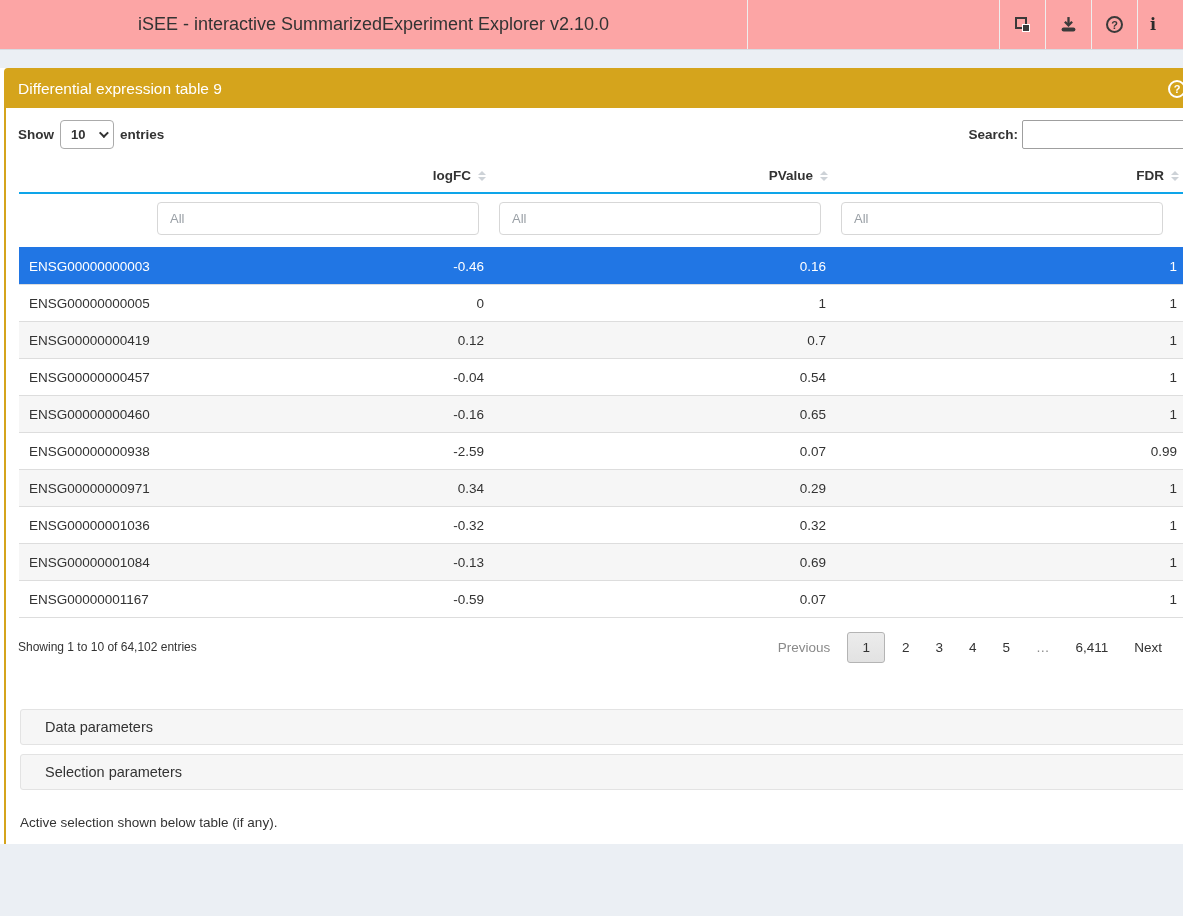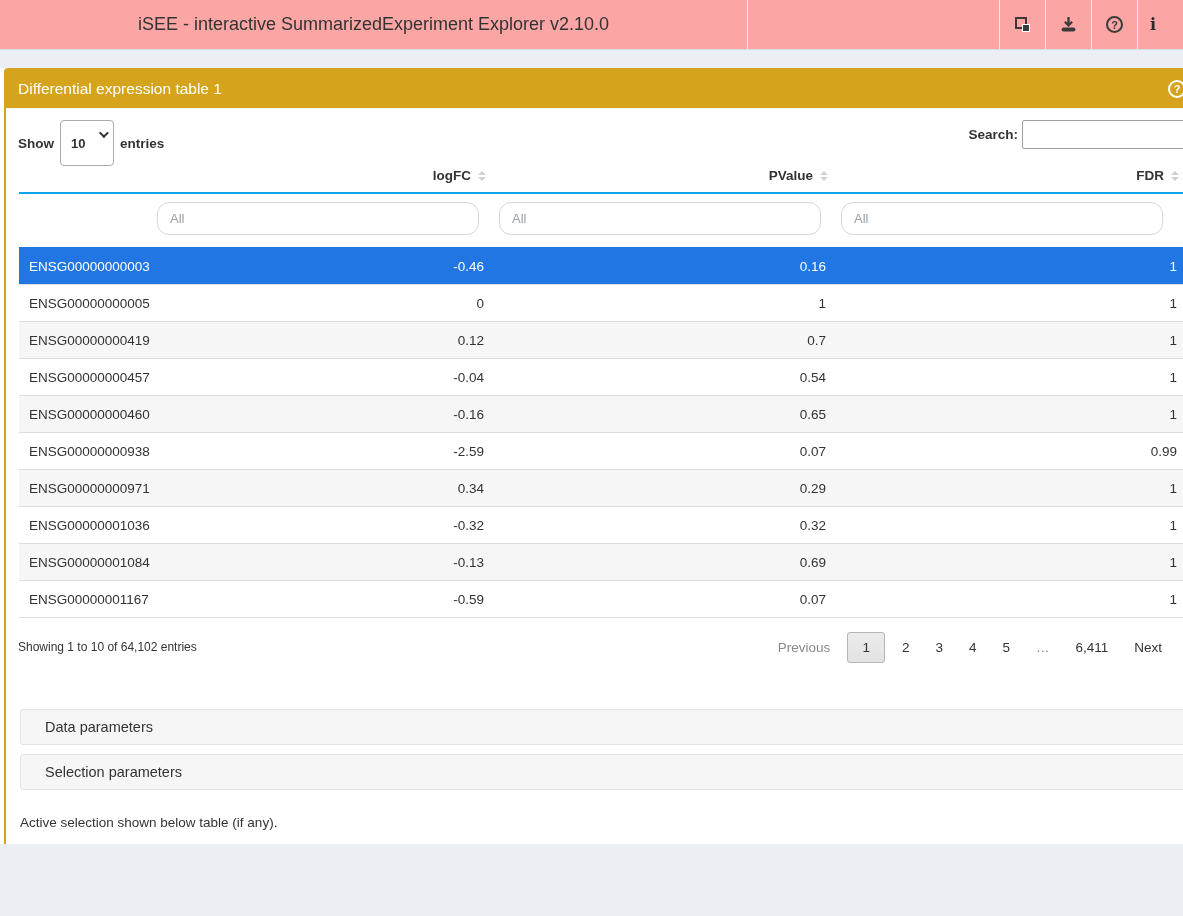--- a/index.html
+++ b/index.html
@@ -37,41 +37,41 @@
     display:flex;align-items:center;padding:0 12px;position:relative;}
   .panel-help{position:absolute;right:2px;top:10px;display:inline-flex;width:18px;height:18px;
     border:2px solid #fff;border-radius:50%;align-items:center;justify-content:center;
     font-size:11px;font-weight:700;color:#fff;cursor:pointer;}
   .panel-body{padding:12px 0 14px 10px;position:relative;}
 
   
   .dt-controls{position:relative;height:30px;margin:0 0 10px 2px;font-size:13.5px;}
   .dt-length{display:flex;align-items:center;gap:6px;font-weight:600;color:#333;}
   .select-wrap{position:relative;}
-  .length-select{width:54px;height:46px;border:1px solid #ababab;border-radius:4px;
+  .length-select{width:54px;height:29px;border:1px solid #ababab;border-radius:4px;
     padding:0 6px 0 10px;font-size:13px;font-weight:600;color:#333;background:#fff;
     -webkit-appearance:none;appearance:none;font-family:inherit;}
   .select-chev{position:absolute;right:8px;top:11px;width:7px;height:7px;border-right:2px solid #333;
     border-bottom:2px solid #333;transform:rotate(45deg) translateY(-2px);pointer-events:none;}
   .dt-search{position:absolute;right:0;top:0;display:flex;align-items:center;gap:4px;font-weight:600;}
   .search-input{width:166px;height:29px;border:1px solid #9f9f9f;border-radius:2px;padding:0 8px;
     font-size:13px;font-family:inherit;}
 
   
   table.dt{width:1168px;border-collapse:collapse;table-layout:fixed;margin-left:3px;font-size:13.5px;}
   table.dt col.c1{width:133px;} table.dt col.c2{width:342px;} table.dt col.c3{width:342px;}
   thead th{padding:8px 8px 9px 8px;font-weight:700;color:#333;text-align:right;
     border-bottom:2px solid #0ea5e9;white-space:nowrap;cursor:pointer;}
   thead th.blank{cursor:default;}
   .sorter{display:inline-block;vertical-align:middle;margin-left:7px;}
   .sorter i{display:block;width:0;height:0;border-left:4px solid transparent;border-right:4px solid transparent;}
   .sorter i.up{border-bottom:4px solid #cdd2d7;margin-bottom:2px;}
   .sorter i.down{border-top:4px solid #cdd2d7;}
   tr.filter-row td{padding:8px 5px 12px 5px;}
-  .col-filter{width:322px;height:33px;border:1px solid #d7d7d7;border-radius:12px;padding:0 12px;
+  .col-filter{width:322px;height:33px;border:1px solid #d7d7d7;border-radius:4px;padding:0 12px;
     font-size:13px;color:#be185d;font-family:inherit;}
   .col-filter::placeholder{color:#9aa0a6;}
   tbody tr{height:37px;}
   tbody td{padding:8px 10px;border-top:1px solid #ddd;color:#333;}
   tbody tr:last-child td{border-bottom:1px solid #ddd;}
   tbody tr.odd{background:#f6f6f6;}
   tbody tr.selected{background:var(--selected);}
   tbody tr.selected td{color:#fff;border-top-color:var(--selected);}
   td.num,th.num{text-align:right;}
   td[data-name="cell-rowname"]{text-align:left;}
@@ -115,21 +115,21 @@
   </div>
   <div class="nav-btn last" data-name="about-button">
     <span class="info-i" data-name="info-icon">i</span>
   </div>
 </header>
 
 <div class="strip-top" data-name="page-background-strip"></div>
 
 <section class="panel" data-name="diff-expression-table-panel">
   <div class="panel-header" data-name="panel-header">
-    <span data-name="panel-title">Differential expression table 1</span>
+    <span data-name="panel-title">Differential expression table 9</span>
     <span class="panel-help" data-name="panel-help-icon">?</span>
   </div>
   <div class="panel-body" data-name="panel-body">
 
     <div class="dt-controls" data-name="table-controls">
       <div class="dt-length" data-name="length-menu">
         <span data-name="show-label">Show</span>
         <span class="select-wrap">
           <select class="length-select" data-name="page-length-select">
             <option>10</option>

